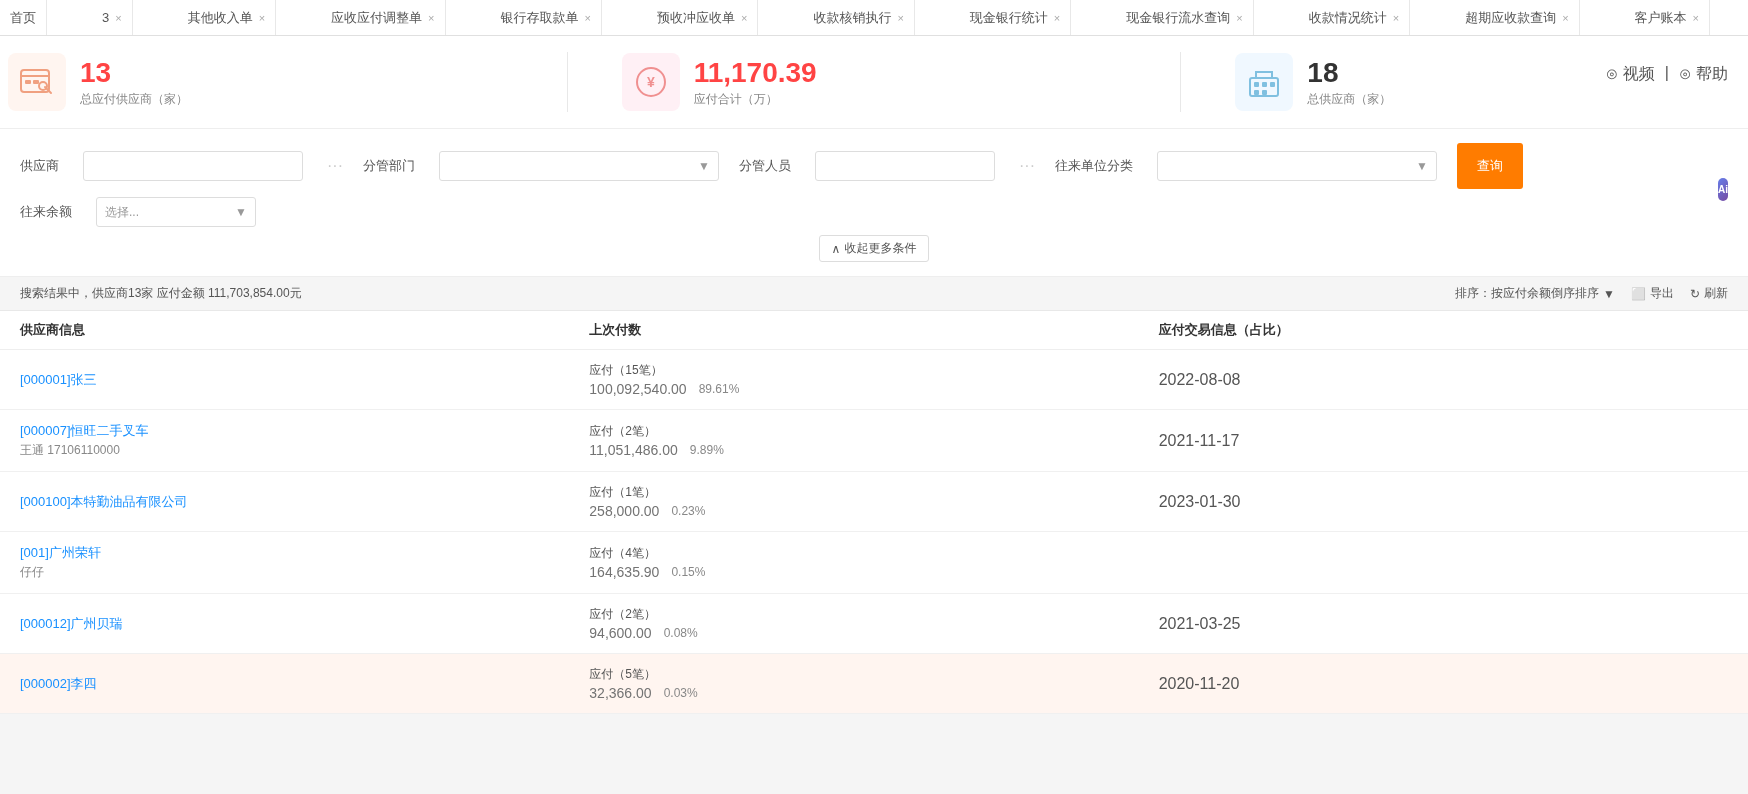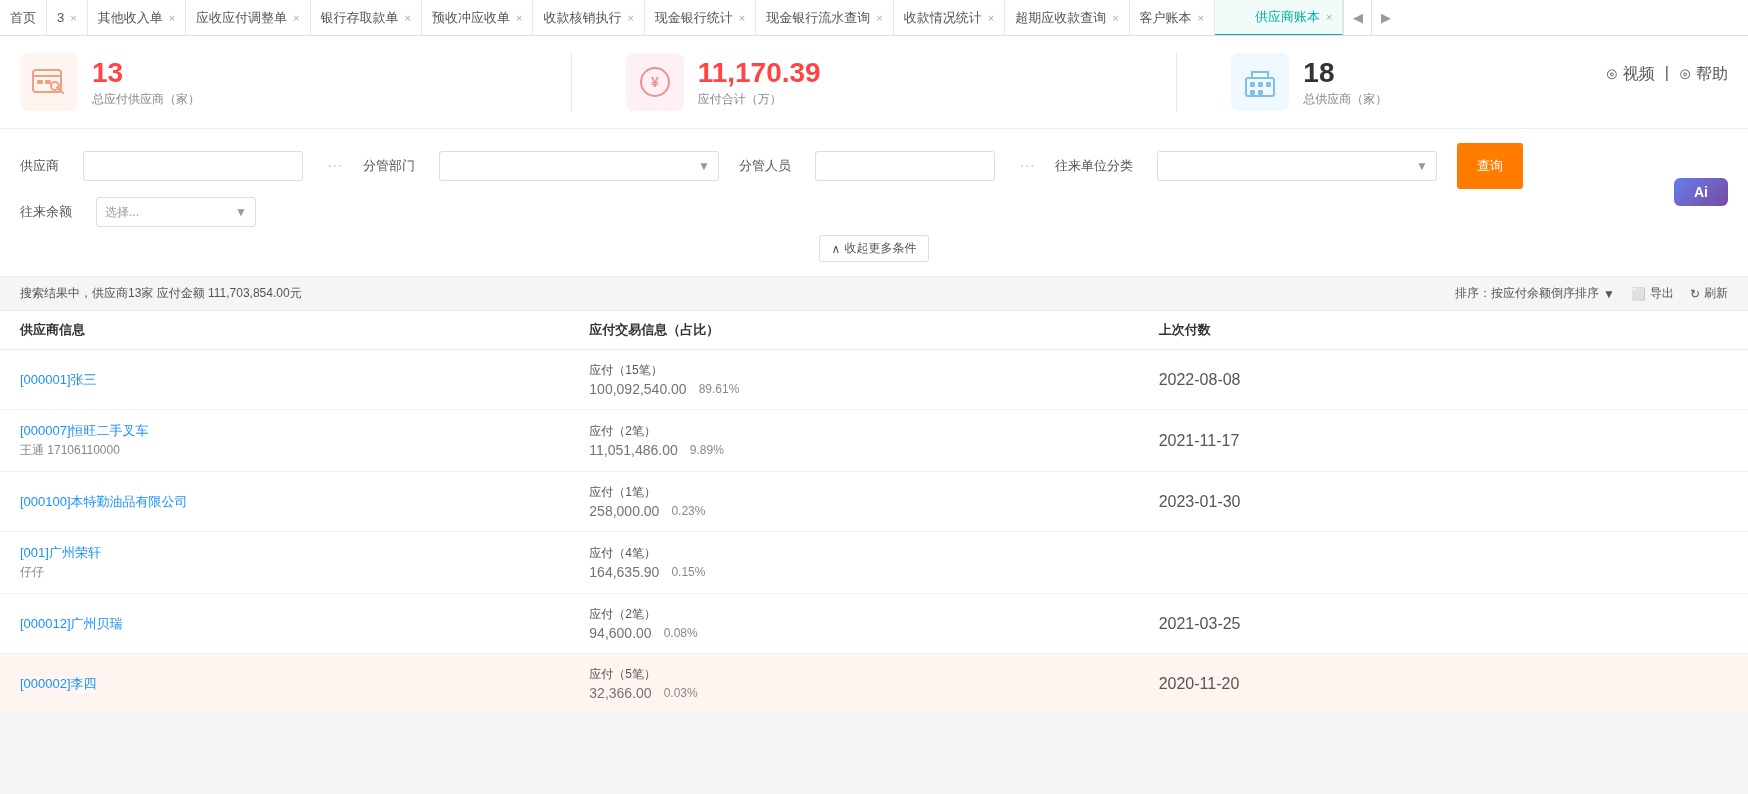--- a/index.html
+++ b/index.html
@@ -1,33 +1,33 @@
 <!DOCTYPE html>
 <html><head>
   <meta charset="utf-8">
   <style>
     * { box-sizing: border-box; margin: 0; padding: 0; font-family: 'Microsoft YaHei', SimHei, Arial, sans-serif; }
     body { background: #f5f5f5; font-size: 13px; color: #333; width: 1748px; }
 
     
     .top-nav {
       display: flex; align-items: center; background: #fff; border-bottom: 1px solid #e0e0e0;
-      height: 36px; overflow: hidden; flex-wrap: nowrap;
+      height: 36px; overflow: hidden; flex-wrap: nowrap; gap: 45px;
     }
     .nav-tab {
       display: inline-flex; align-items: center; padding: 0 10px; height: 36px; white-space: nowrap;
       cursor: pointer; color: #555; font-size: 13px; border-right: 1px solid #e8e8e8; flex-shrink: 0;
     }
     .nav-tab.active { color: #00b0a0; border-bottom: 2px solid #00b0a0; background: #f0fbfa; padding-left: 40px; }
     .nav-tab .close-x { margin-left: 6px; color: #aaa; font-size: 11px; }
     .nav-arrow { width: 28px; height: 36px; display: flex; align-items: center; justify-content: center; cursor: pointer; color: #999; border-left: 1px solid #e0e0e0; flex-shrink: 0; }
 
     
     .summary-bar {
-      display: flex; background: #fff; padding: 16px 20px; border-bottom: 1px solid #eee; align-items: center;
+      display: flex; background: #fff; padding: 16px 8px; border-bottom: 1px solid #eee; align-items: center;
       position: relative;
       gap: 24px;
     }
     .summary-card { display: flex; align-items: center; gap: 14px; flex: 1; }
     .summary-icon { width: 58px; height: 58px; display: flex; align-items: center; justify-content: center; }
     .icon-box-orange { background: #fff5f0; border-radius: 8px; }
     .icon-box-pink { background: #fff0f5; border-radius: 8px; }
     .icon-box-blue { background: #f0f8ff; border-radius: 8px; }
     .summary-info { display: flex; flex-direction: column; }
     .summary-number { font-size: 28px; font-weight: bold; color: #ff4444; line-height: 1.2; }
@@ -87,21 +87,21 @@
     .tx-label { font-size: 12px; color: #555; }
     .tx-amount { color: #737373; font-size: 14px; font-weight: 500; }
     .tx-percent { font-size: 12px; color: #888; margin-left: 12px; }
     .tx-row { display: flex; align-items: center; }
     .last-pay { font-size: 16px; color: #555; }
 
     
     .ai-badge {
       position: fixed; right: 20px; top: 178px;
       background: linear-gradient(135deg, #667eea, #764ba2);
-      color: #fff; border-radius: 6px; padding: 6px 20px; font-size: 14px; font-weight: bold;
+      color: #fff; border-radius: 6px; padding: 6px 0; font-size: 10px; font-weight: bold;
       cursor: pointer;
     }
 
     
     .svg-icon { width: 40px; height: 40px; }
   </style>
 </head>
 <body>
 
 <div class="top-nav">
@@ -274,22 +274,22 @@
     <span>
       <span>↻</span>
       <span>刷新</span>
     </span>
   </div>
 </div>
 
 <div class="table-container">
   <div class="table-header">
     <span>供应商信息</span>
+    <span>上次付数</span>
     <span>应付交易信息（占比）</span>
-    <span>上次付数</span>
   </div>
 
   <div class="table-row">
     <div>
       <a class="supplier-name">[000001]张三</a>
     </div>
     <div class="tx-info">
       <span class="tx-label">应付（15笔）</span>
       <div class="tx-row">
         <span class="tx-amount">100,092,540.00</span>

